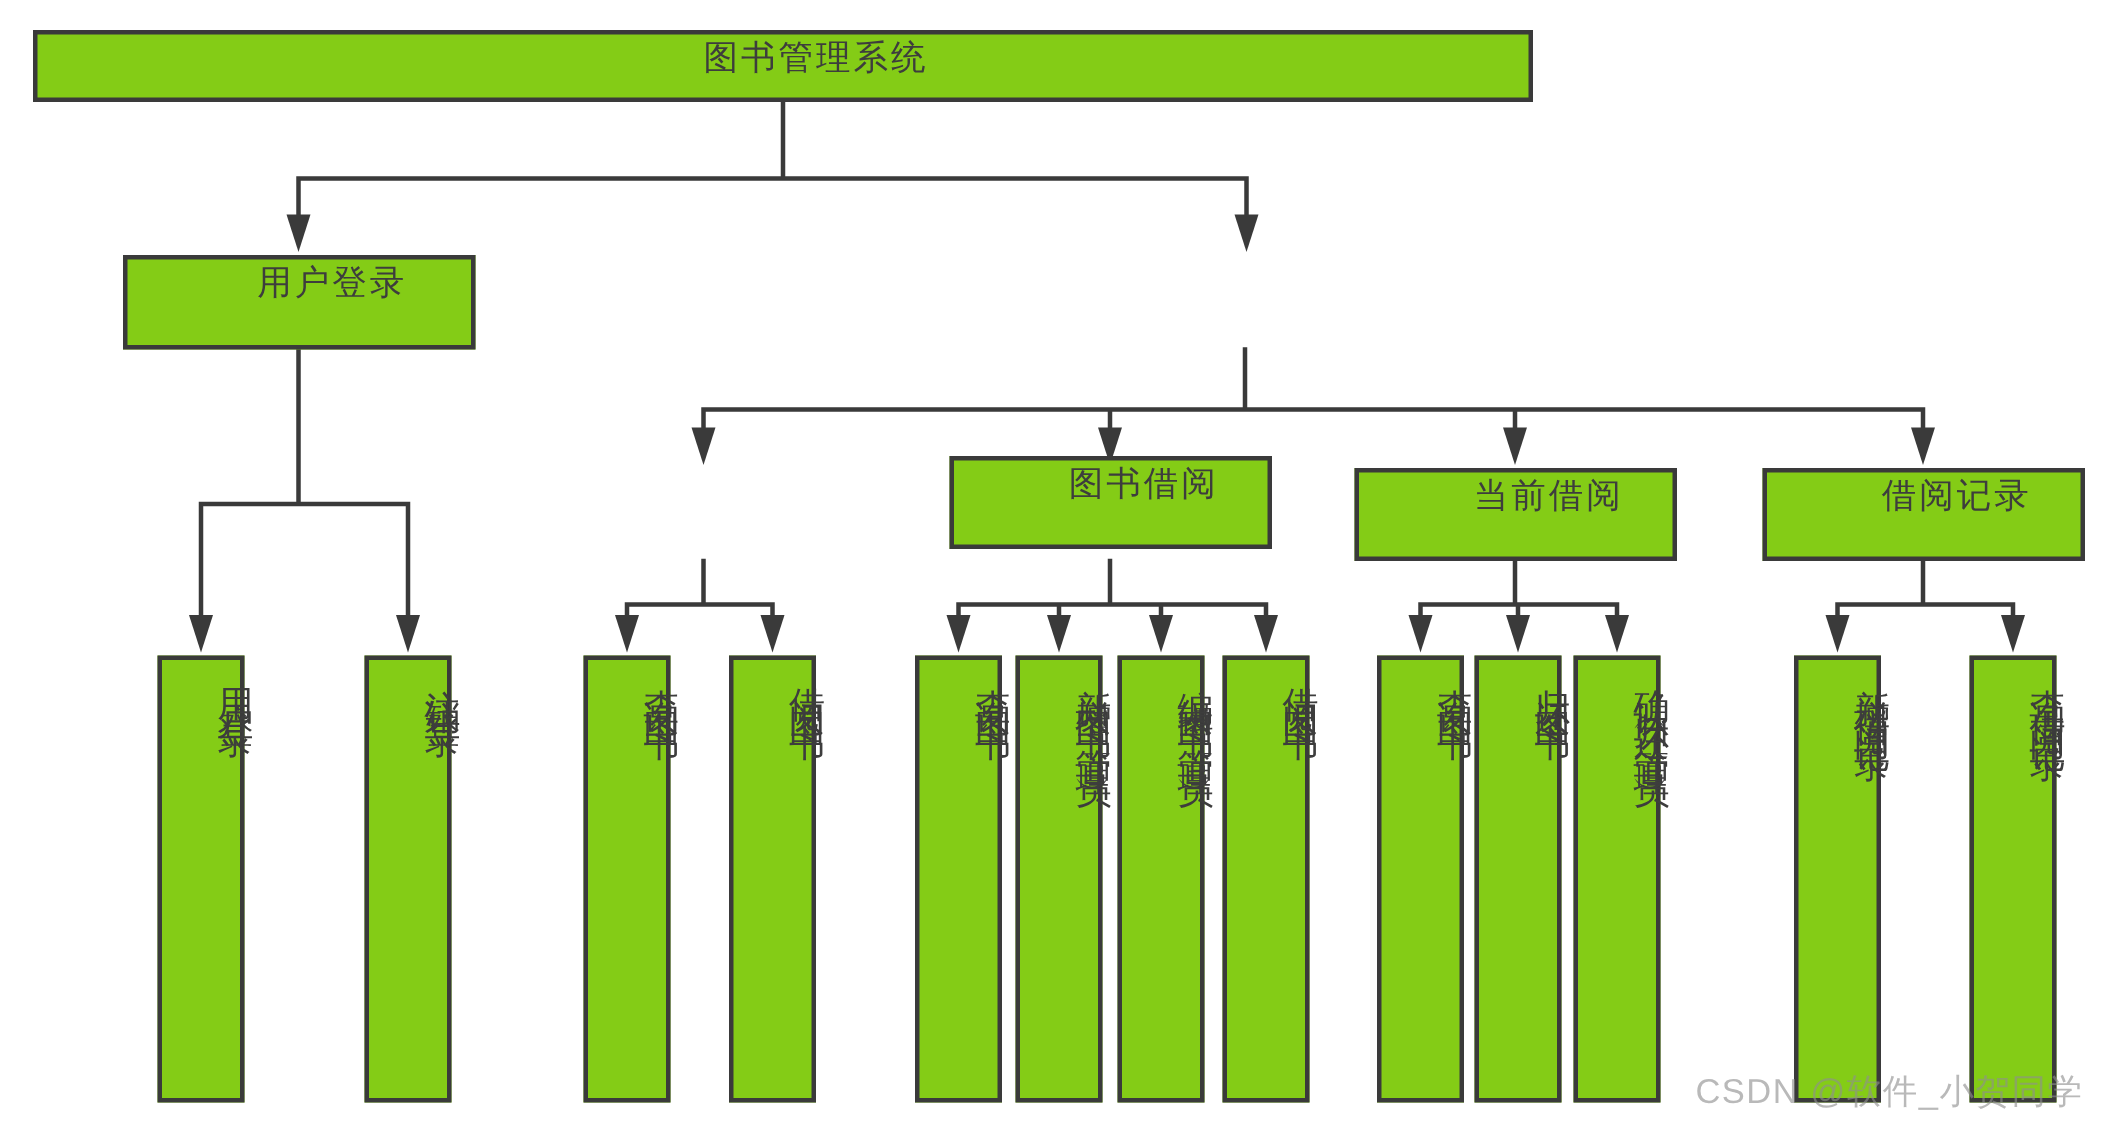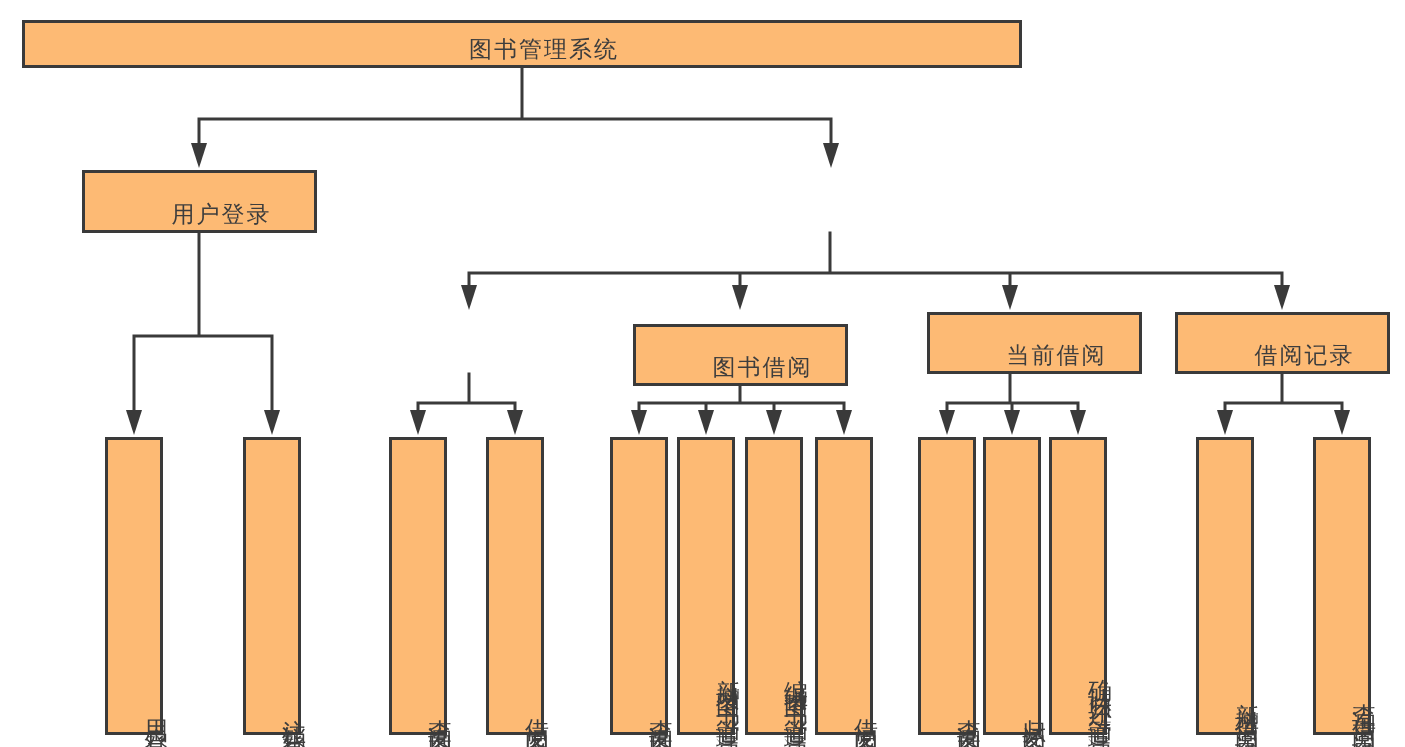--- a/index.html
+++ b/index.html
@@ -16,24 +16,24 @@
 
   .connector-svg {
     position: absolute;
     left: 0; top: 0;
     width: 1405px; height: 747px;
     z-index: 1;
   }
 
   .node {
     position: absolute;
-    background: #fdba74;
+    background: #84cc16;
     border: 3px solid #3a3a3a;
     display: flex;
-    align-items: flex-end;
+    align-items: flex-start;
     justify-content: center;
     color: #3d3d3d;
     z-index: 2;
     padding-left: 44px;
   }
 
   .node.h-label {
     font-size: 23px;
     letter-spacing: 2px;
     white-space: nowrap;
@@ -116,24 +116,24 @@
   </svg>
 
   <div class="node h-label" style="left:22px; top:20px; width:1000px; height:48px;">
     <span>图书管理系统</span>
   </div>
 
   <div class="node h-label" style="left:82px; top:170px; width:235px; height:63px;">
     <span>用户登录</span>
   </div>
 
-  <div class="node h-label" style="left:633px; top:324px; width:215px; height:62px;">
+  <div class="node h-label" style="left:633px; top:304px; width:215px; height:62px;">
     <span>图书借阅</span>
   </div>
-  <div class="node h-label" style="left:903px; top:312px; width:215px; height:62px;margin-left:24px;">
+  <div class="node h-label" style="left:903px; top:312px; width:215px; height:62px;">
     <span>当前借阅</span>
   </div>
   <div class="node h-label" style="left:1175px; top:312px; width:215px; height:62px;">
     <span>借阅记录</span>
   </div>
 
   <div class="node leaf" style="left:105px;">
     <span class="vtext">用户登录</span>
   </div>
   <div class="node leaf" style="left:243px;">
@@ -170,14 +170,15 @@
     <span class="vtext">确认归还（管理员）</span>
   </div>
 
   <div class="node leaf" style="left:1196px;">
     <span class="vtext">新增借阅记录</span>
   </div>
   <div class="node leaf" style="left:1313px;">
     <span class="vtext">查询借阅记录</span>
   </div>
 
+  <div class="watermark">CSDN @软件_小贺同学</div>
 
 </div>
 
 </body></html>

